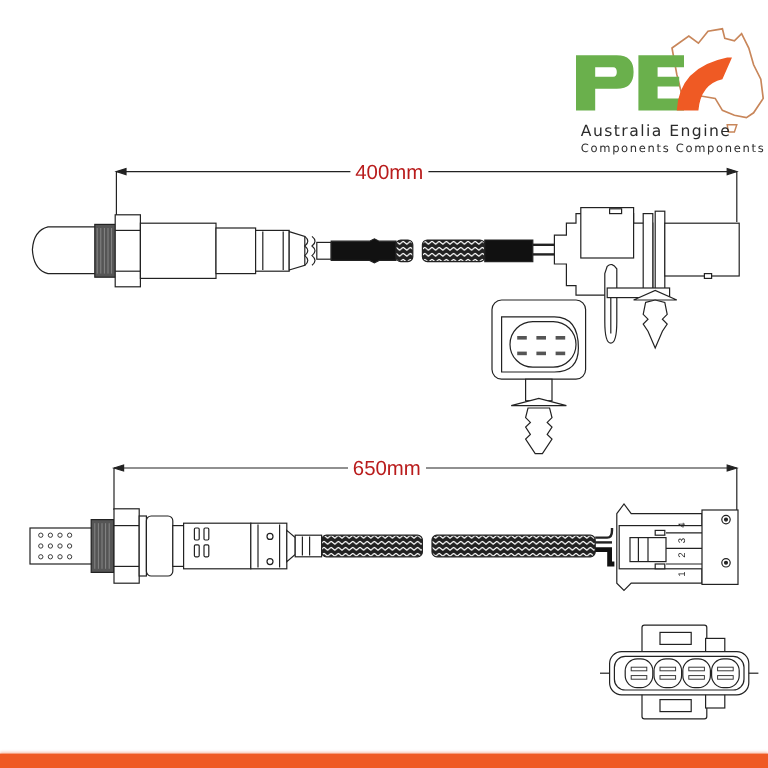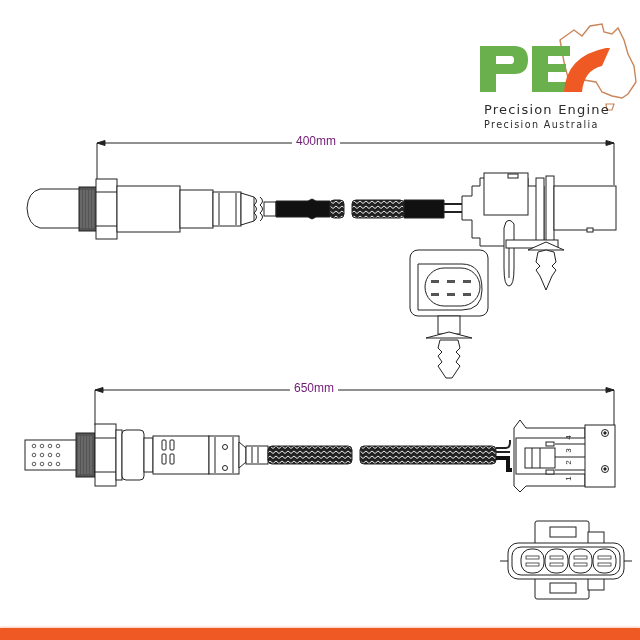--- a/index.html
+++ b/index.html
@@ -1,43 +1,43 @@
 <!DOCTYPE html>
 <html><head>
 <meta charset="utf-8">
 <style>
   html, body { margin:0; padding:0; }
   body { width:640px; height:640px; background:#ffffff; position:relative; overflow:hidden; font-family:"Liberation Sans", sans-serif; }
   .logo { position:absolute; left:478px; top:22px; width:160px; height:112px; }
   .logo-text { position:absolute; left:484px; top:102px; width:156px; color:#2b2b2b; font-family:"DejaVu Sans", sans-serif; }
   .logo-line1 { font-size:13px; letter-spacing:1.2px; line-height:16px; }
   .logo-line2 { font-size:9.6px; letter-spacing:1.4px; line-height:13px; }
-  .dim-label { position:absolute; font-size:12px; color:#701a75; background:#fff; padding:0 4px; }
+  .dim-label { position:absolute; font-size:17px; color:#b91c1c; background:#fff; padding:0 4px; }
   svg.drawing { position:absolute; left:0; top:0; }
   .footer-bar { position:absolute; left:0; top:628px; width:640px; height:12px; background:#ef5a24; box-shadow:0 -1px 2px rgba(239,90,36,0.35); }
 </style>
 </head>
 <body>
 
 <div class="logo">
   <svg width="160" height="112" viewBox="0 0 160 112">
 
     <path d="M82 18 L96 8 L104 14 L112 4 L124 2 L126 10 L134 12 L140 6 L146 18 L150 32 L156 44 L158 60 L150 72 L144 76 L134 74 L124 70 L118 60 L106 58 L96 62 L90 56 L86 40 Z" fill="none" stroke="#c8865a" stroke-width="1.4"></path>
     <path d="M128 82 L136 82 L134 88 L129 88 Z" fill="none" stroke="#c8865a" stroke-width="1.2"></path>
 
     <path d="M2 24 H36 Q50 24 50 38 Q50 52 36 52 H18 V70 H2 Z M18 34 V42 H33 Q36 42 36 38 Q36 34 33 34 Z" fill="#6ab04c" fill-rule="evenodd"></path>
 
     <path d="M54 24 H92 V34 H70 V42 H88 V50 H70 V60 H92 V70 H54 Z" fill="#6ab04c"></path>
 
     <path d="M86 70 Q88 34 128 26 L132 26 L124 44 Q106 48 104 70 Z" fill="#ef5a24"></path>
   </svg>
 </div>
 <div class="logo-text">
-  <div class="logo-line1">Precision Engine</div>
-  <div class="logo-line2">Precision Australia</div>
+  <div class="logo-line1">Australia Engine</div>
+  <div class="logo-line2">Components Components</div>
 </div>
 
 <svg class="drawing" width="640" height="640" viewBox="0 0 640 640">
   <defs>
     <pattern id="braid" width="6" height="5" patternUnits="userSpaceOnUse">
       <rect width="6" height="5" fill="#222"></rect>
       <path d="M0 1 L3 3.5 L6 1" stroke="#fff" stroke-width="0.9" fill="none"></path>
     </pattern>
   </defs>
 

